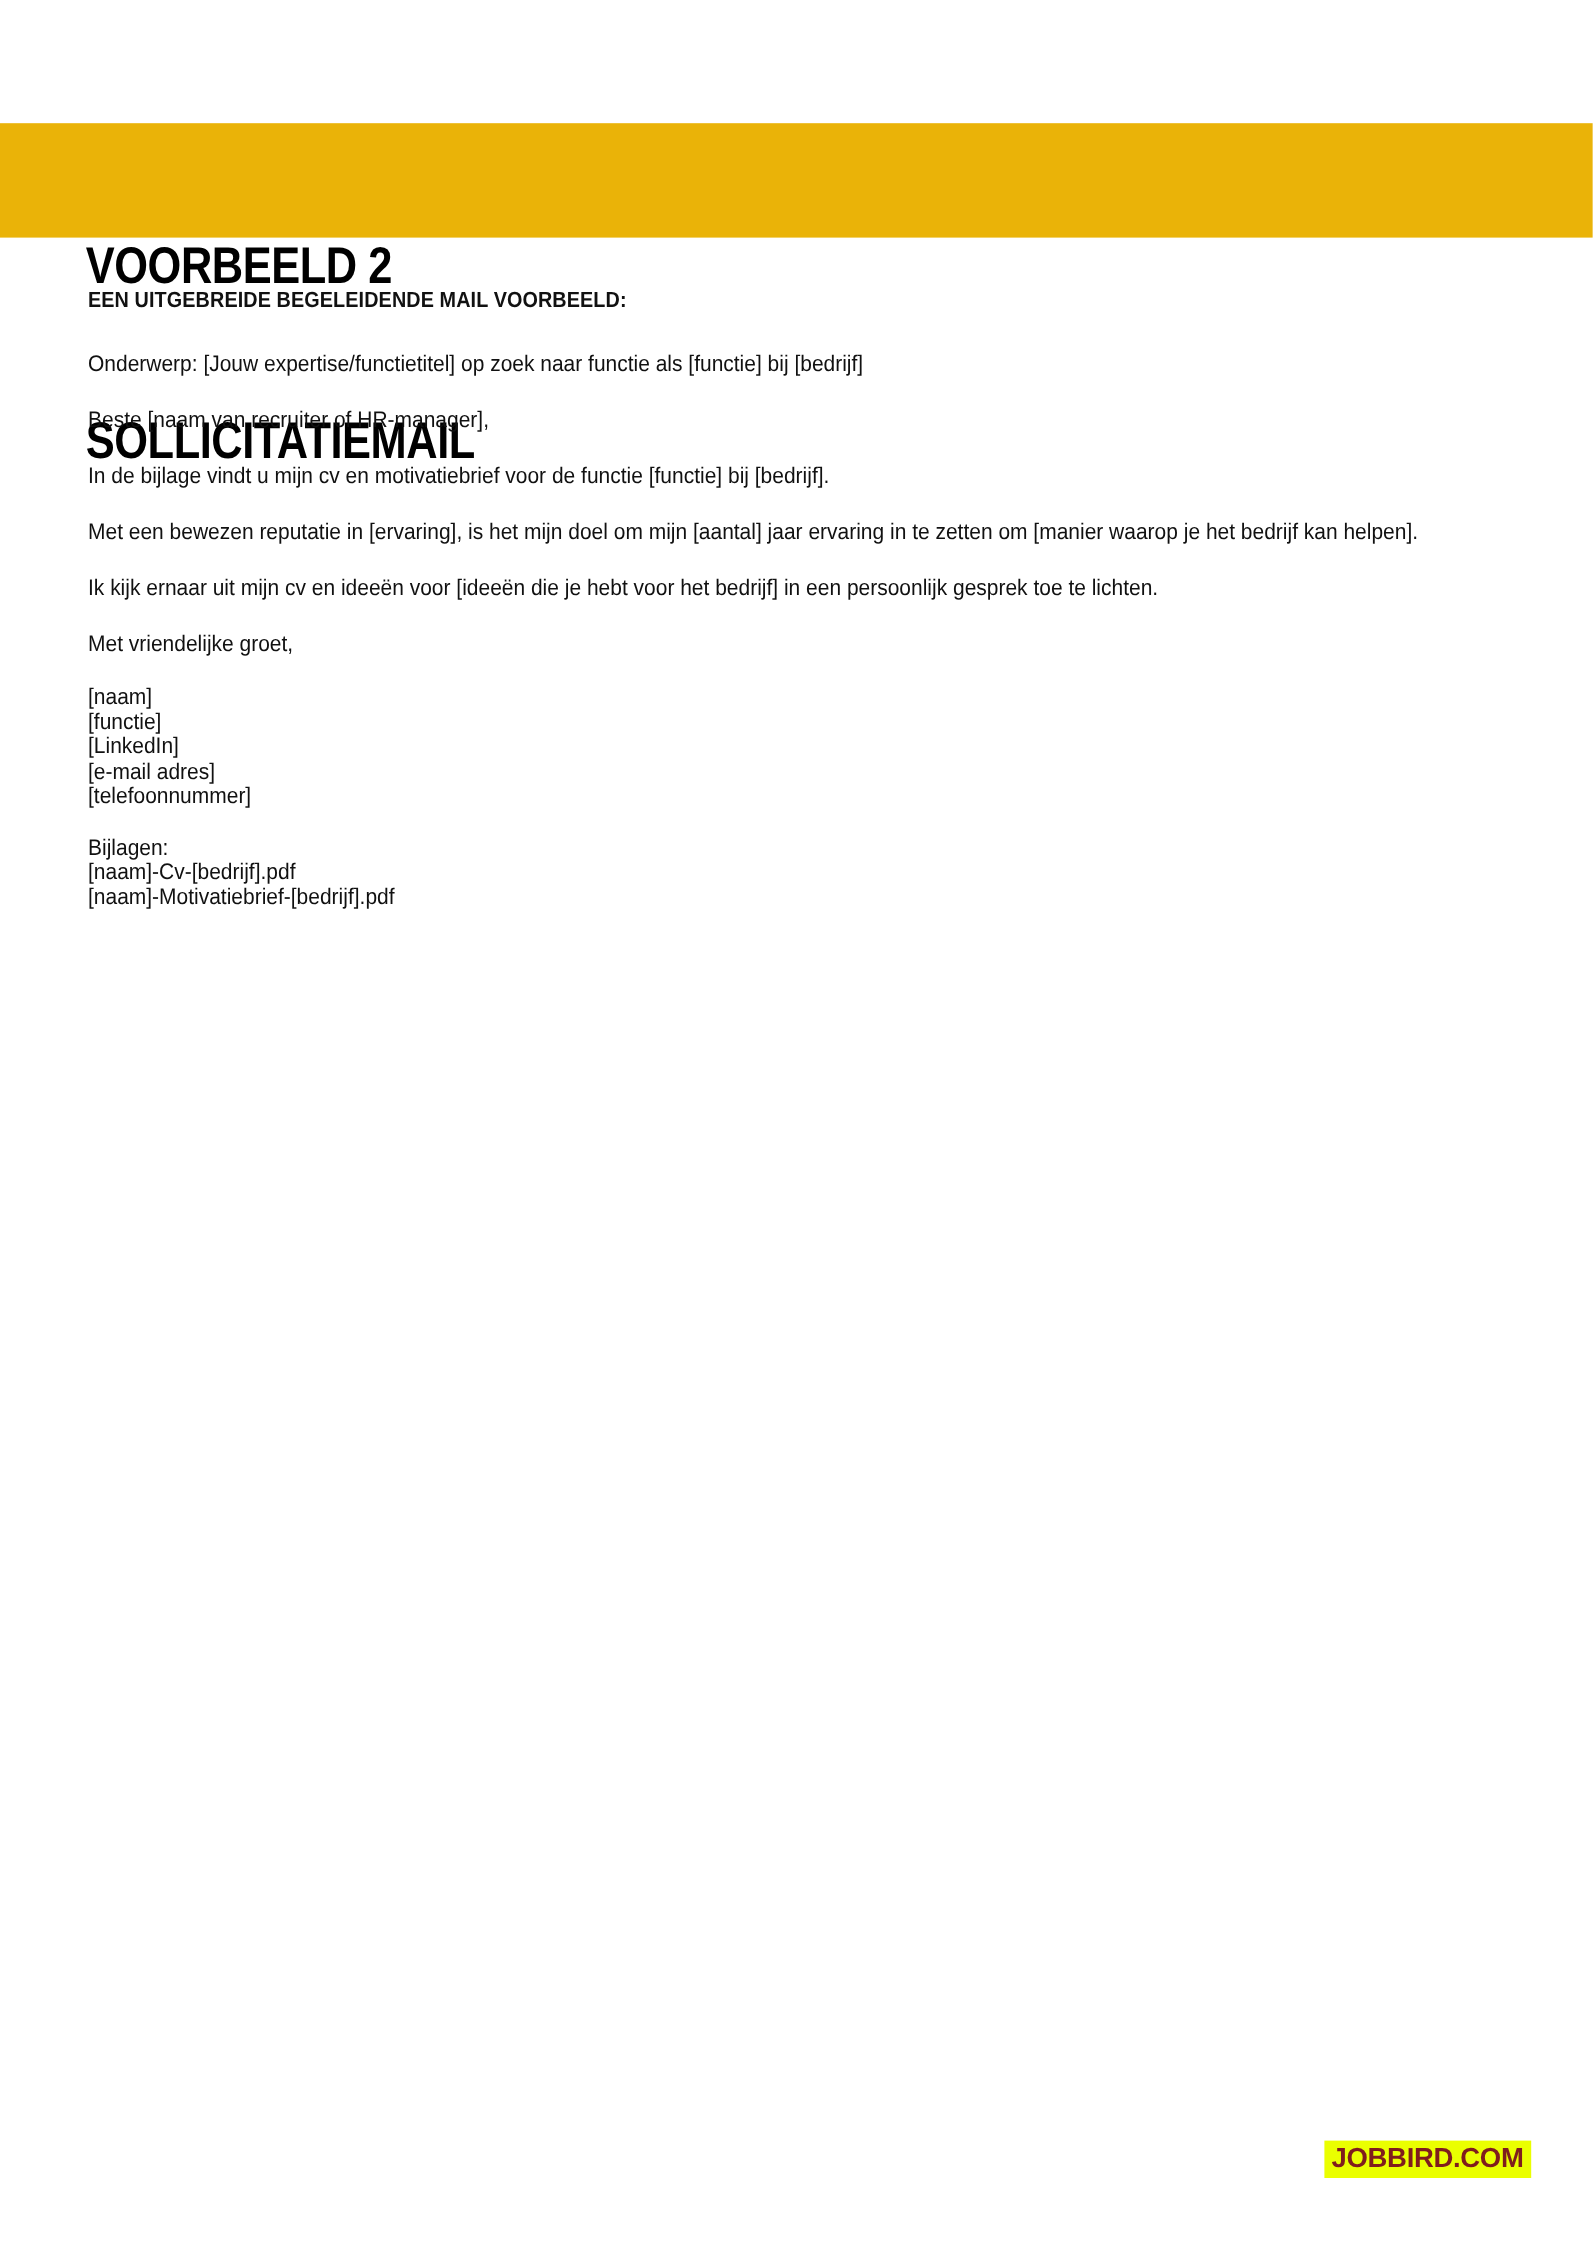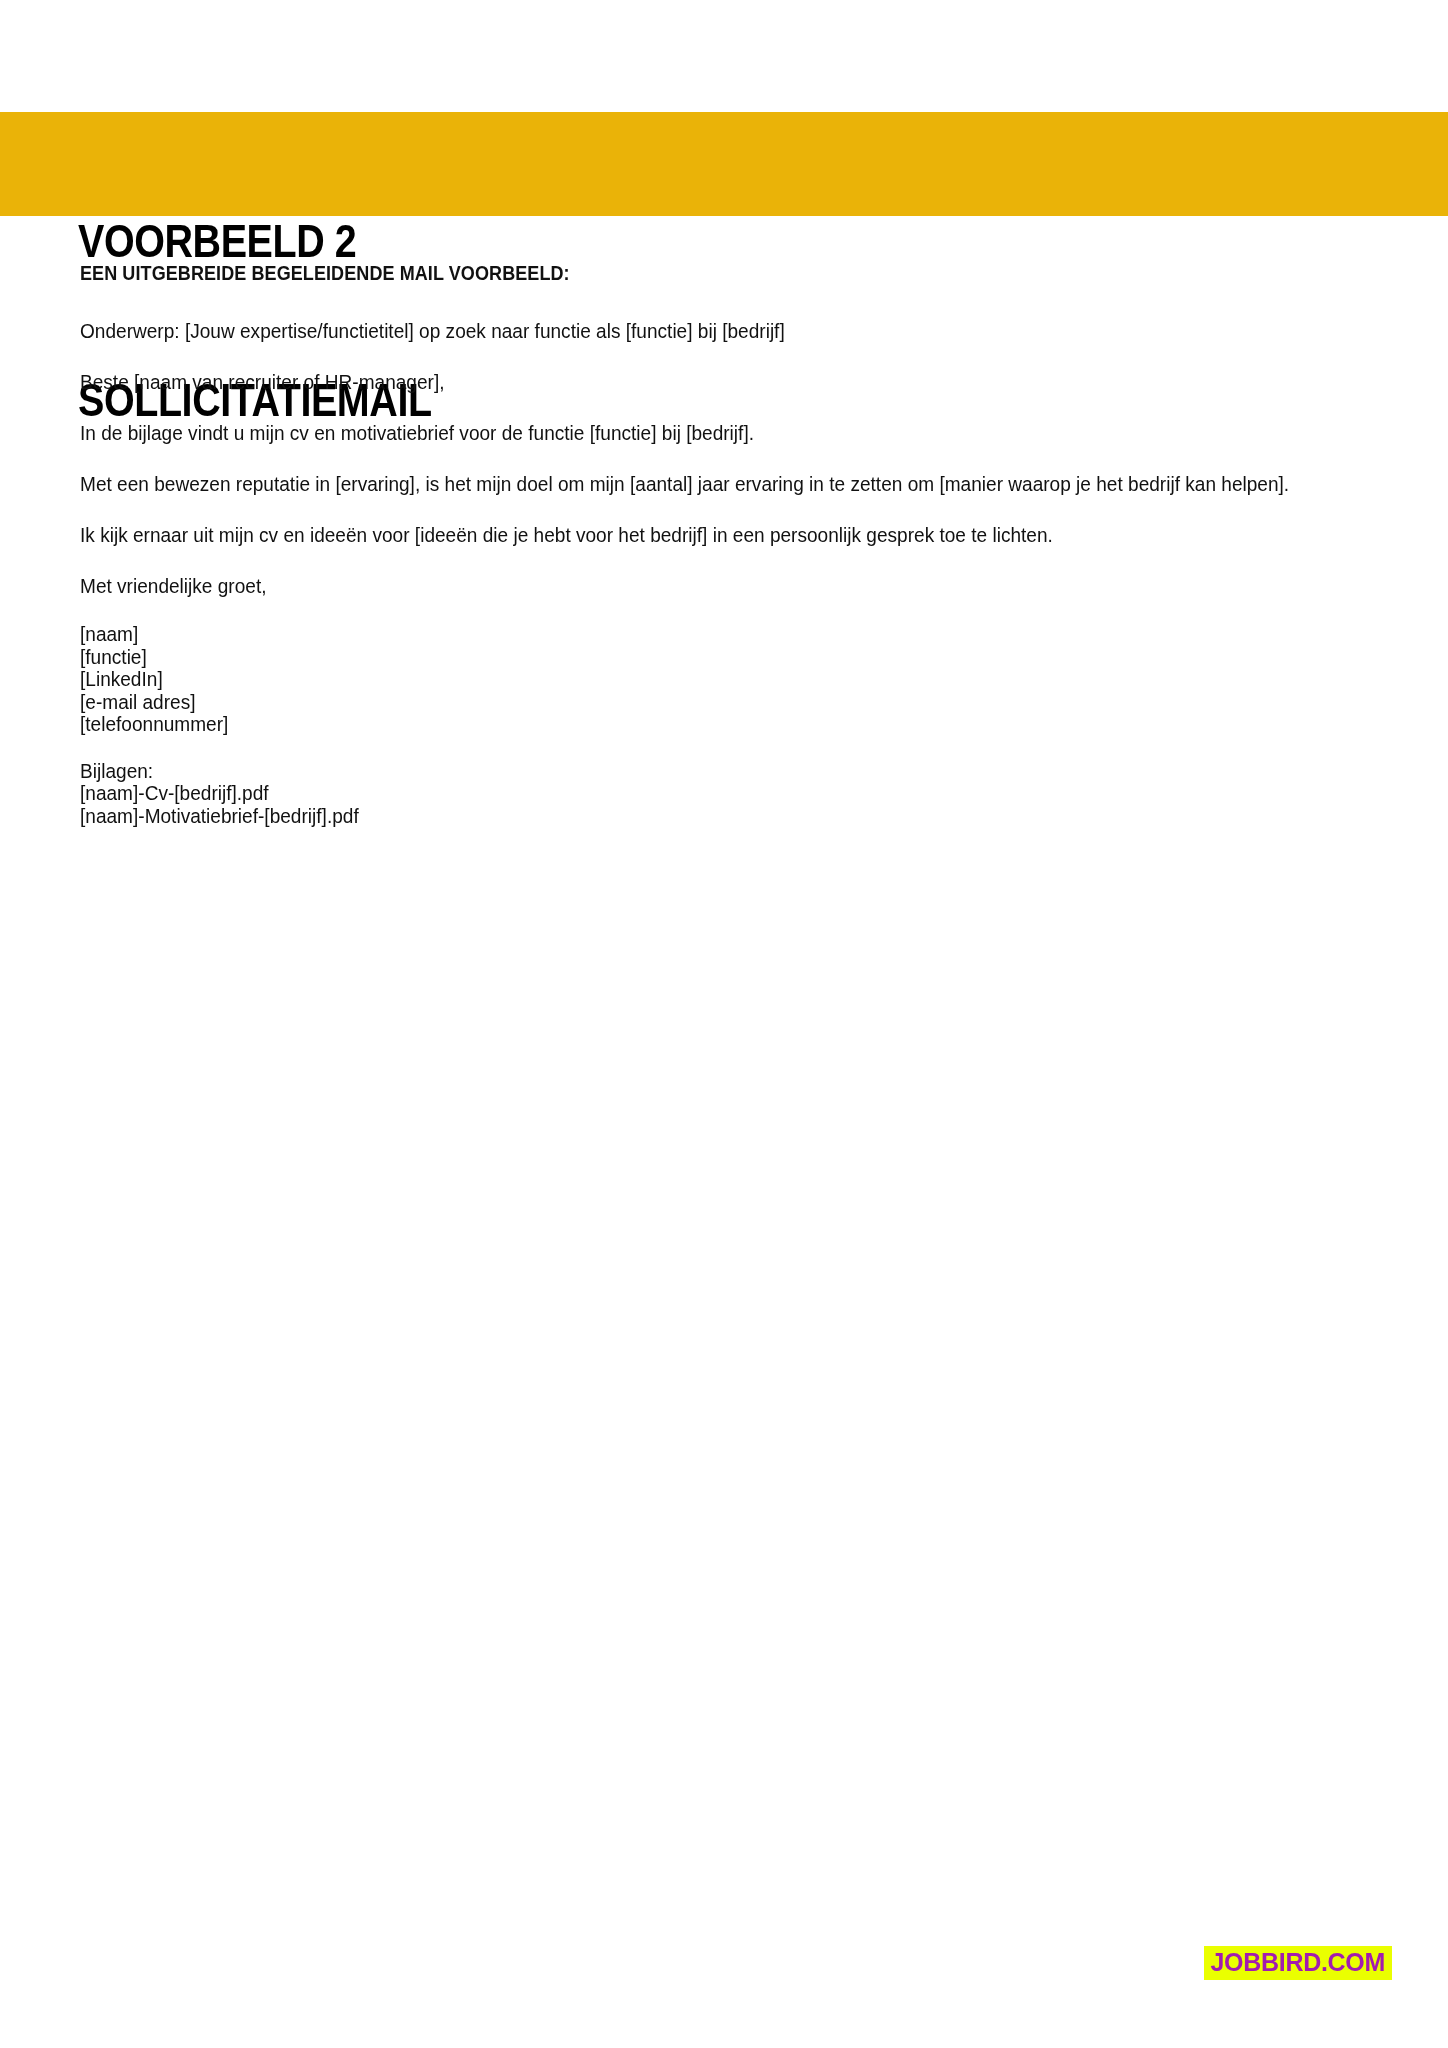--- a/index.html
+++ b/index.html
@@ -105,21 +105,21 @@
     bottom: 68px;
     background: #EAFF00;
     padding: 4px 7px 5px 7px;
     line-height: 1;
   }
   .footer-logo-text {
     font-family: "Liberation Sans Narrow", "Liberation Sans", sans-serif;
     font-weight: 700;
     font-size: 25px;
     letter-spacing: -0.3px;
-    color: #a21caf;
+    color: #7f1d1d;
     display: inline-block;
     white-space: pre;
   }
 </style>
 </head>
 <body>
 
 <div class="page">
 
   <div class="header-banner">

